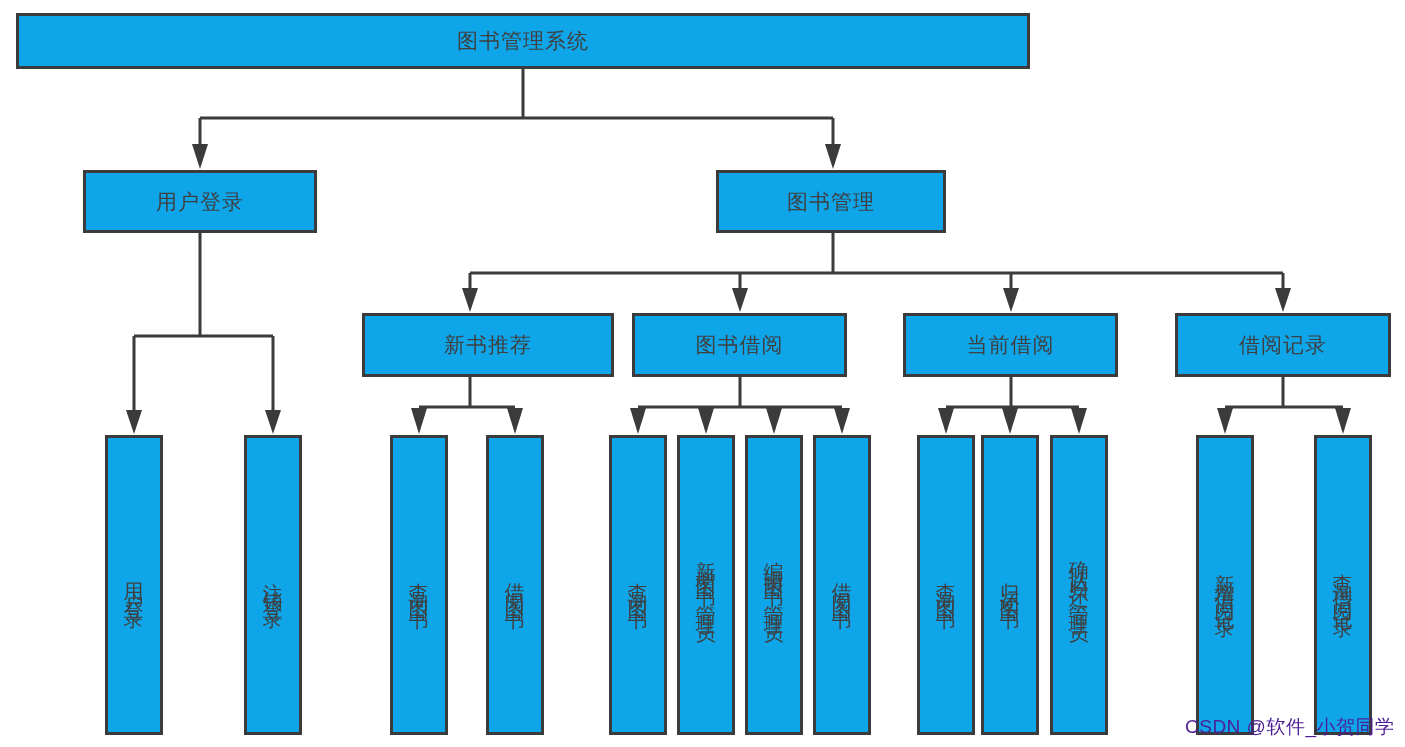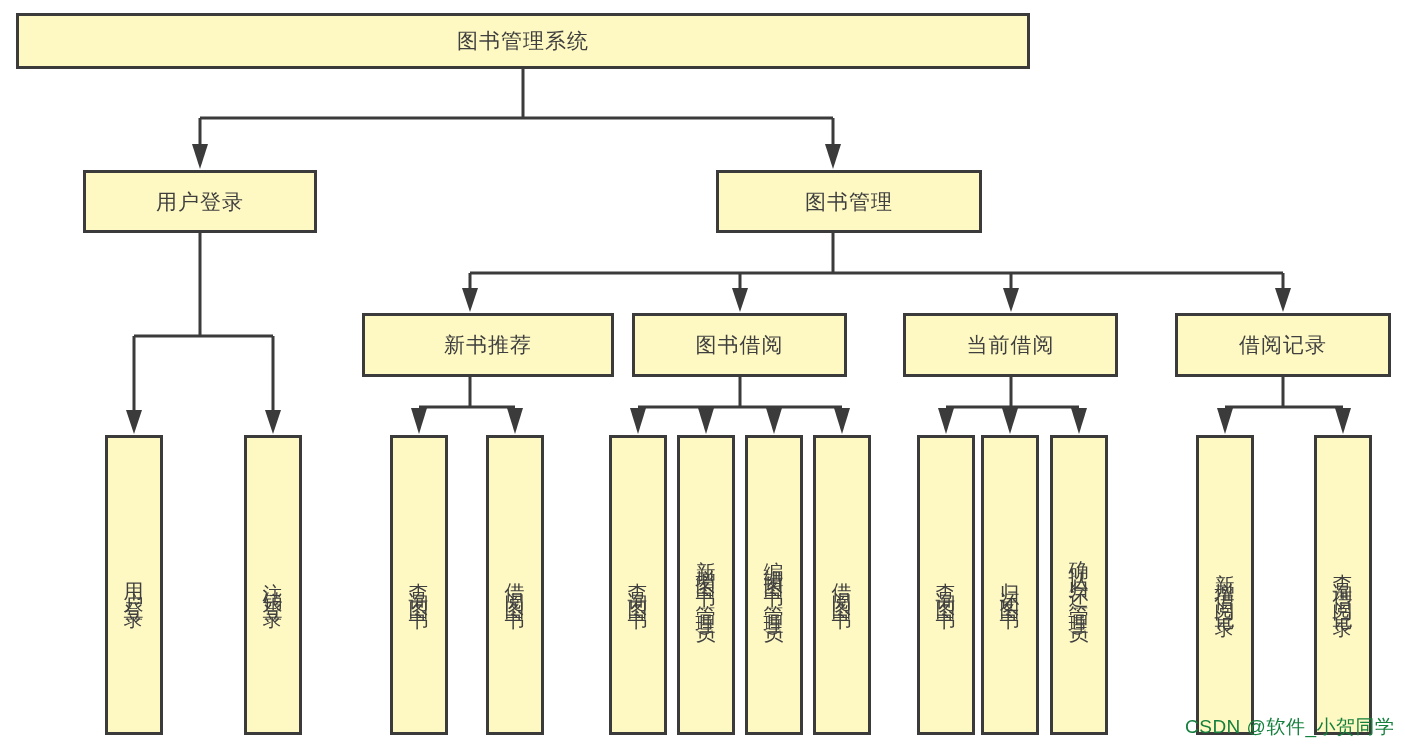--- a/index.html
+++ b/index.html
@@ -7,41 +7,41 @@
   body {
     width: 1405px; height: 747px;
     position: relative;
     overflow: hidden;
     font-family: "Liberation Sans", "DejaVu Sans", sans-serif;
   }
   #stage { position: absolute; left: 0; top: 0; width: 1405px; height: 747px; }
   #connectors { position: absolute; left: 0; top: 0; z-index: 0; }
   .node {
     position: absolute;
-    background: #fef9c3;
+    background: #0ea5e9;
     border: 3px solid #3b3b3b;
     color: #3f3f3f;
     display: flex;
     align-items: center;
     justify-content: center;
     z-index: 1;
   }
   .h-node { font-size: 21px; letter-spacing: 1px; }
   .v-node { font-size: 20px; }
   .v-node .vtext {
     writing-mode: vertical-rl;
     text-orientation: mixed;
     letter-spacing: 9px;
     line-height: 1.1;
   }
   
   .n-root   { left: 16px;  top: 13px;  width: 1014px; height: 56px; }
   
   .n-login  { left: 83px;  top: 170px; width: 234px;  height: 63px; }
-  .n-mgmt   { left: 716px; top: 170px; width: 266px;  height: 63px; align-items: center; }
+  .n-mgmt   { left: 716px; top: 170px; width: 230px;  height: 63px; align-items: center; }
   
   .n-rec    { left: 362px;  top: 313px; width: 252px; height: 64px; }
   .n-bor    { left: 632px;  top: 313px; width: 215px; height: 64px; }
   .n-cur    { left: 903px;  top: 313px; width: 215px; height: 64px; }
   .n-his    { left: 1175px; top: 313px; width: 216px; height: 64px; }
   
   .leaf { top: 435px; width: 58px; height: 300px; }
   .l1  { left: 105px; }
   .l2  { left: 244px; }
   .l3  { left: 390px; }
@@ -53,21 +53,21 @@
   .l9  { left: 917px; }
   .l10 { left: 981px; }
   .l11 { left: 1050px; }
   .l12 { left: 1196px; }
   .l13 { left: 1314px; }
   .watermark {
     position: absolute;
     left: 1185px; top: 714px;
     width: 215px;
     font-size: 19px;
-    color: #15803d;
+    color: #4c1d95;
     z-index: 2;
     white-space: nowrap;
     letter-spacing: 0.5px;
   }
   svg path { stroke: #3b3b3b; stroke-width: 3; fill: none; }
   svg polygon { fill: #3b3b3b; stroke: none; }
 </style>
 </head>
 <body>
 

